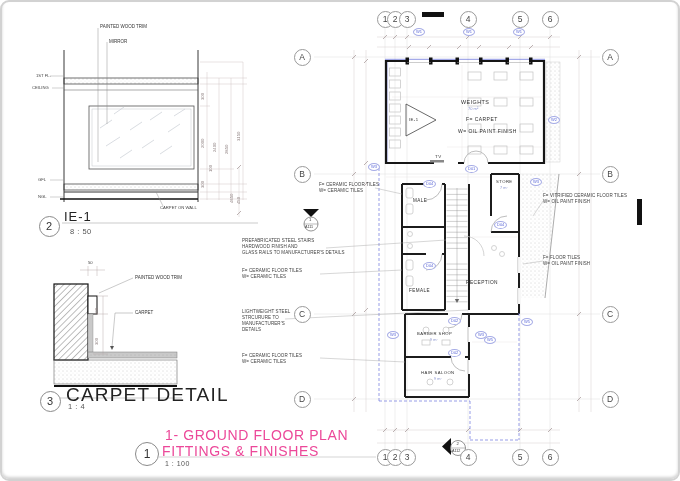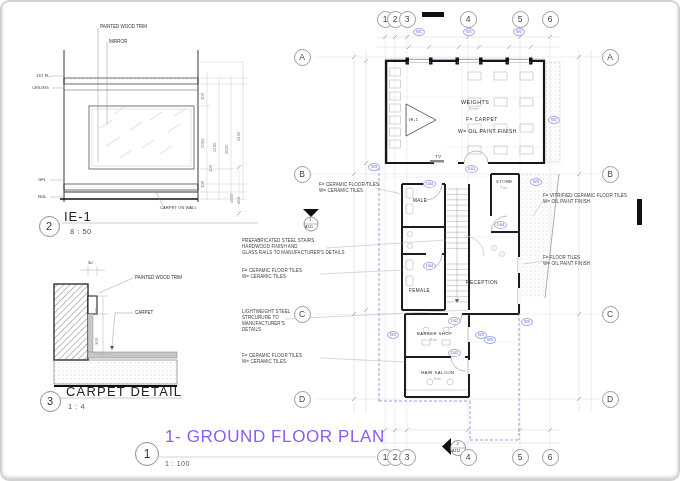--- a/index.html
+++ b/index.html
@@ -21,21 +21,21 @@
   .gb{position:absolute;width:15px;height:15px;margin:-8.4px 0 0 -8.4px;border:0.9px solid #9a9a9a;
       border-radius:50%;background:#fff;display:flex;align-items:center;justify-content:center;
       font-size:8.5px;color:#444;}
   .tc{position:absolute;width:19px;height:19px;margin:-10.5px 0 0 -10.5px;border:1px solid #8a8a8a;
       border-radius:50%;background:#fff;display:flex;align-items:center;justify-content:center;
       font-size:11px;color:#333;}
   .tc1{width:22px;height:22px;margin:-12px 0 0 -12px;font-size:12px;}
   .vt{position:absolute;color:#222;white-space:nowrap;}
   .vtitle{font-size:13px;letter-spacing:1px;}
   .vscale{font-size:7.5px;color:#555;letter-spacing:.5px;}
-  .ptitle{font-size:17px;letter-spacing:.6px;color:#8b5cf6;}
+  .ptitle{font-size:14px;letter-spacing:.6px;color:#ec4899;}
   .mk{position:absolute;white-space:nowrap;color:#333;}
 </style>
 </head>
 <body>
 
 <div class="sheet">
 
   <svg class="lw" width="680" height="481" viewBox="0 0 680 481">
     <defs>
       <pattern id="hatch" width="4.5" height="4.5" patternUnits="userSpaceOnUse" patternTransform="rotate(45)">
@@ -399,25 +399,26 @@
   <span class="tc" style="left:47px;top:224px;">2</span>
   <span class="vt vtitle" style="left:62px;top:207px;">IE-1</span>
   <span class="vt vscale" style="left:68px;top:225px;">8 : 50</span>
 
   <span class="dl2" style="left:86px;top:258px;">50</span>
   <span class="dl" style="left:133px;top:273px;">PAINTED WOOD TRIM</span>
   <span class="dl" style="left:133px;top:308px;">CARPET</span>
   <span class="vdim" style="left:97px;top:308px;">100</span>
   <span class="vdim" style="left:97px;top:338px;">300</span>
   <span class="tc" style="left:48px;top:399px;">3</span>
-  <span class="vt" style="left:64px;top:382px;font-size:13px;letter-spacing:1.2px;text-align:center;">CARPET  DETAIL</span>
+  <span class="vt" style="left:64px;top:382px;font-size:19px;letter-spacing:1.2px;text-align:center;">CARPET  DETAIL</span>
   <span class="vt vscale" style="left:66px;top:400px;">1 : 4</span>
 
   <span class="tc tc1" style="left:145px;top:452px;">1</span>
   <span class="vt ptitle" style="left:163px;top:425px;">1- GROUND FLOOR PLAN</span>
+  <span class="vt ptitle" style="left:160px;top:441px;">FITTINGS &amp; FINISHES</span>
   <span class="vt vscale" style="left:163px;top:458px;font-size:7px;">1 : 100</span>
 
   <span class="gb" style="left:383px;top:17px;">1</span>
   <span class="gb" style="left:393px;top:17px;">2</span>
   <span class="gb" style="left:405px;top:17px;">3</span>
   <span class="gb" style="left:466px;top:17px;">4</span>
   <span class="gb" style="left:518px;top:17px;">5</span>
   <span class="gb" style="left:548px;top:17px;">6</span>
   <span class="gb" style="left:383px;top:455px;">1</span>
   <span class="gb" style="left:393px;top:455px;">2</span>

